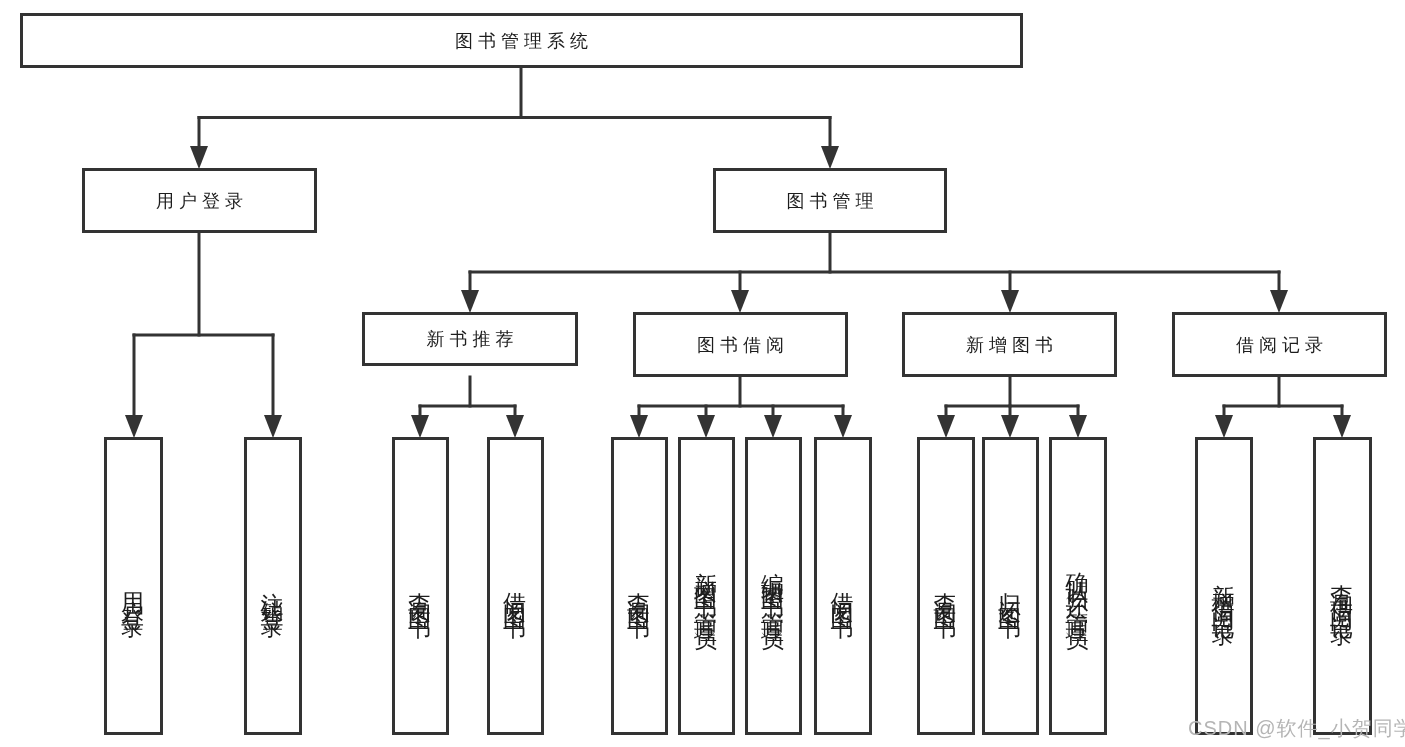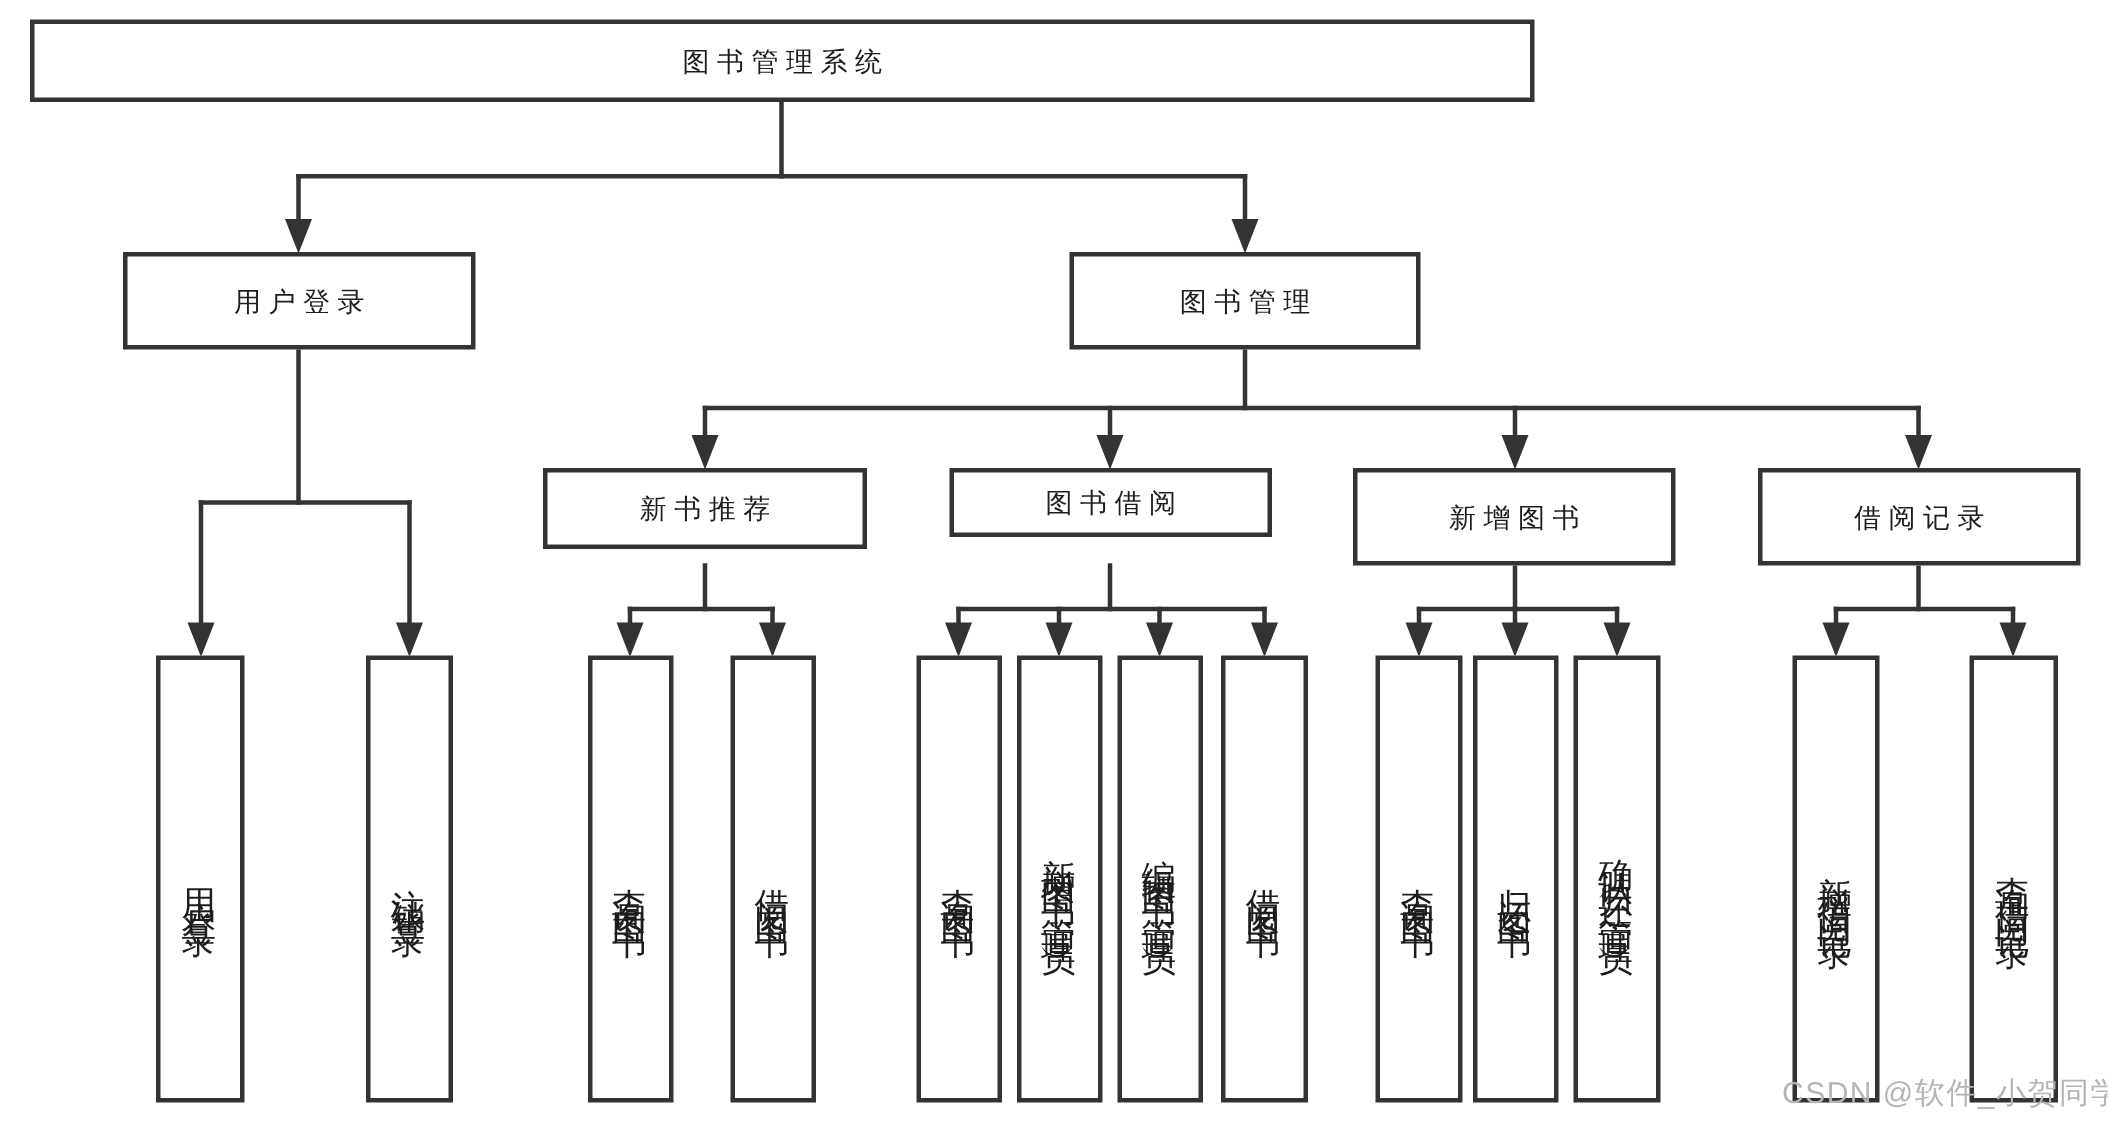--- a/index.html
+++ b/index.html
@@ -137,21 +137,21 @@
   <div class="node h" style="left:82px;top:168px;width:235px;height:65px">
     <span>用户登录</span>
   </div>
   <div class="node h" style="left:713px;top:168px;width:234px;height:65px">
     <span>图书管理</span>
   </div>
 
   <div class="node h" style="left:362px;top:312px;width:216px;height:54px">
     <span>新书推荐</span>
   </div>
-  <div class="node h" style="left:633px;top:312px;width:215px;height:46px">
+  <div class="node h" style="left:633px;top:312px;width:215px;height:65px">
     <span>图书借阅</span>
   </div>
   <div class="node h" style="left:902px;top:312px;width:215px;height:65px">
     <span>新增图书</span>
   </div>
   <div class="node h" style="left:1172px;top:312px;width:215px;height:65px">
     <span>借阅记录</span>
   </div>
 
   <div class="node v" style="left:104px;top:437px;width:59px;height:298px">

